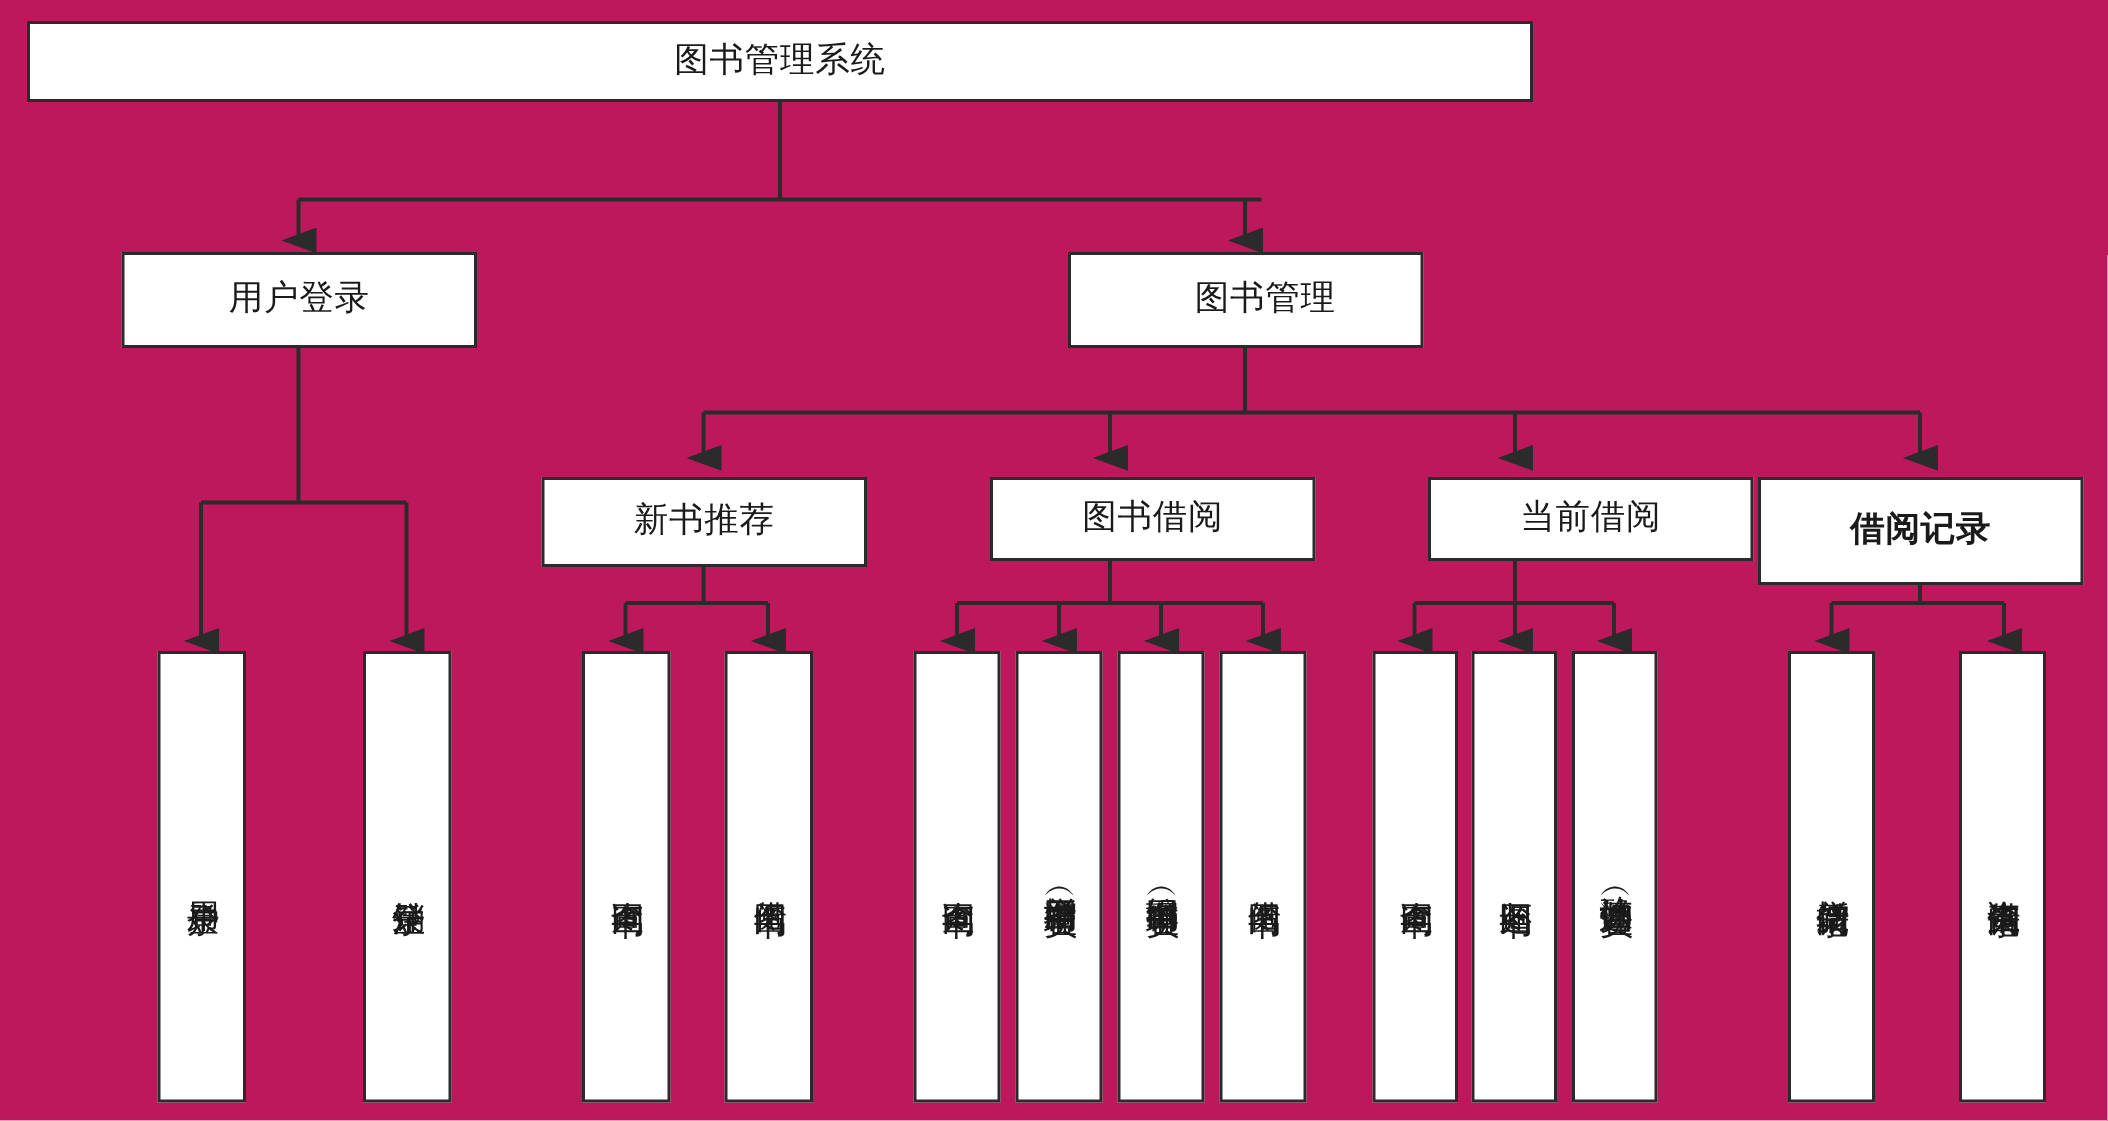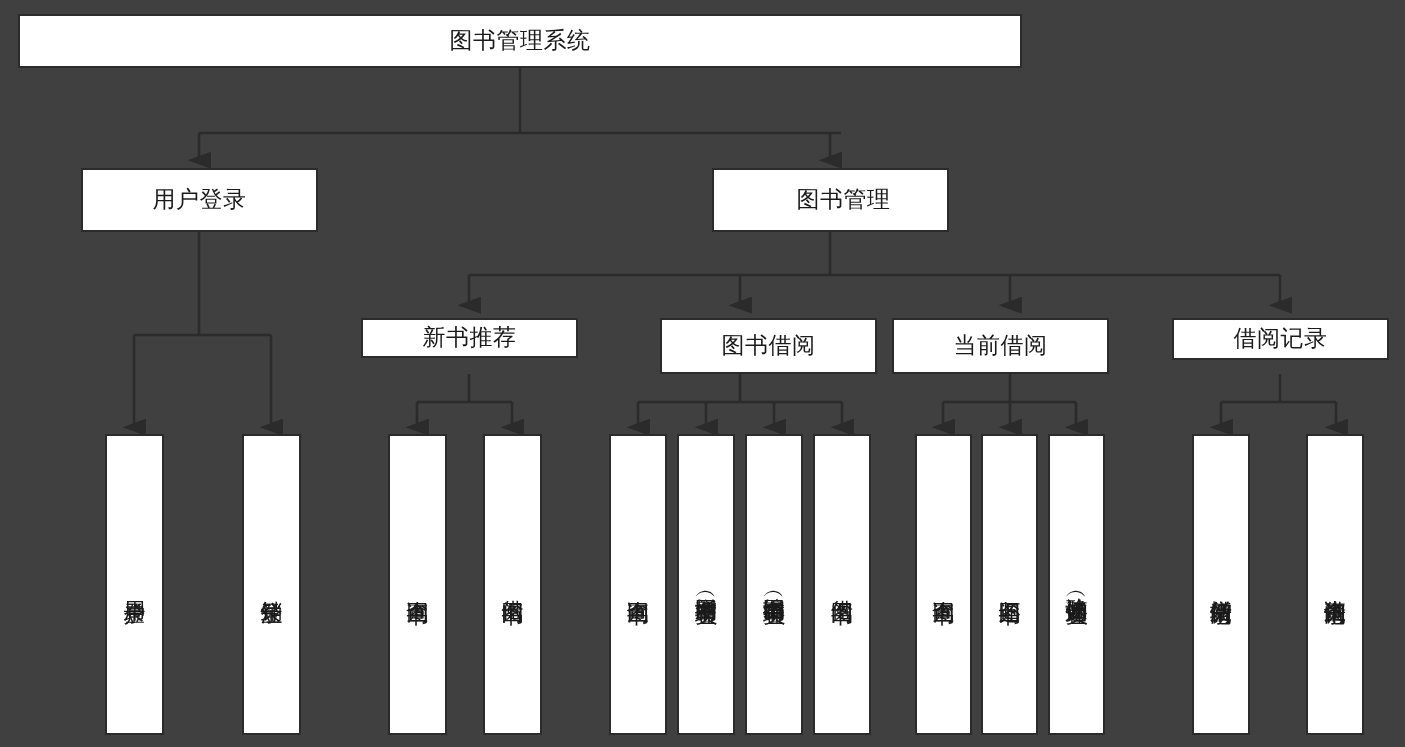--- a/index.html
+++ b/index.html
@@ -7,21 +7,21 @@
     padding: 0;
     background: #ffffff;
   }
   body {
     font-family: "DejaVu Sans", "Liberation Sans", sans-serif;
   }
   #canvas {
     position: relative;
     width: 1405px;
     height: 747px;
-    background: #404040;
+    background: #be185d;
     overflow: hidden;
   }
   #edges {
     position: absolute;
     left: 0;
     top: 0;
     width: 1405px;
     height: 747px;
   }
   .node {
@@ -123,30 +123,30 @@
     <span>图书管理系统</span>
   </div>
 
   <div class="node horiz" style="left:81px; top:168px; width:237px; height:64px;">
     <span>用户登录</span>
   </div>
   <div class="node horiz" style="left:712px; top:168px; width:237px; height:64px;padding-left:26px;">
     <span>图书管理</span>
   </div>
 
-  <div class="node horiz" style="left:361px; top:318px; width:217px; height:40px;">
+  <div class="node horiz" style="left:361px; top:318px; width:217px; height:60px;">
     <span>新书推荐</span>
   </div>
   <div class="node horiz" style="left:632px; top:318px; width:217px; height:56px;margin-left:28px;">
     <span>图书借阅</span>
   </div>
-  <div class="node horiz" style="left:892px; top:318px; width:217px; height:56px;">
+  <div class="node horiz" style="left:952px; top:318px; width:217px; height:56px;">
     <span>当前借阅</span>
   </div>
-  <div class="node horiz" style="left:1172px; top:318px; width:217px; height:42px;">
+  <div class="node horiz" style="left:1172px; top:318px; width:217px; height:72px;font-weight:bold;">
     <span>借阅记录</span>
   </div>
 
   <div class="node vert" style="left:105px; top:434px; width:59px; height:301px;">
     <span class="vtext">用户登录</span>
   </div>
   <div class="node vert" style="left:242px; top:434px; width:59px; height:301px;">
     <span class="vtext">注销登录</span>
   </div>
 

